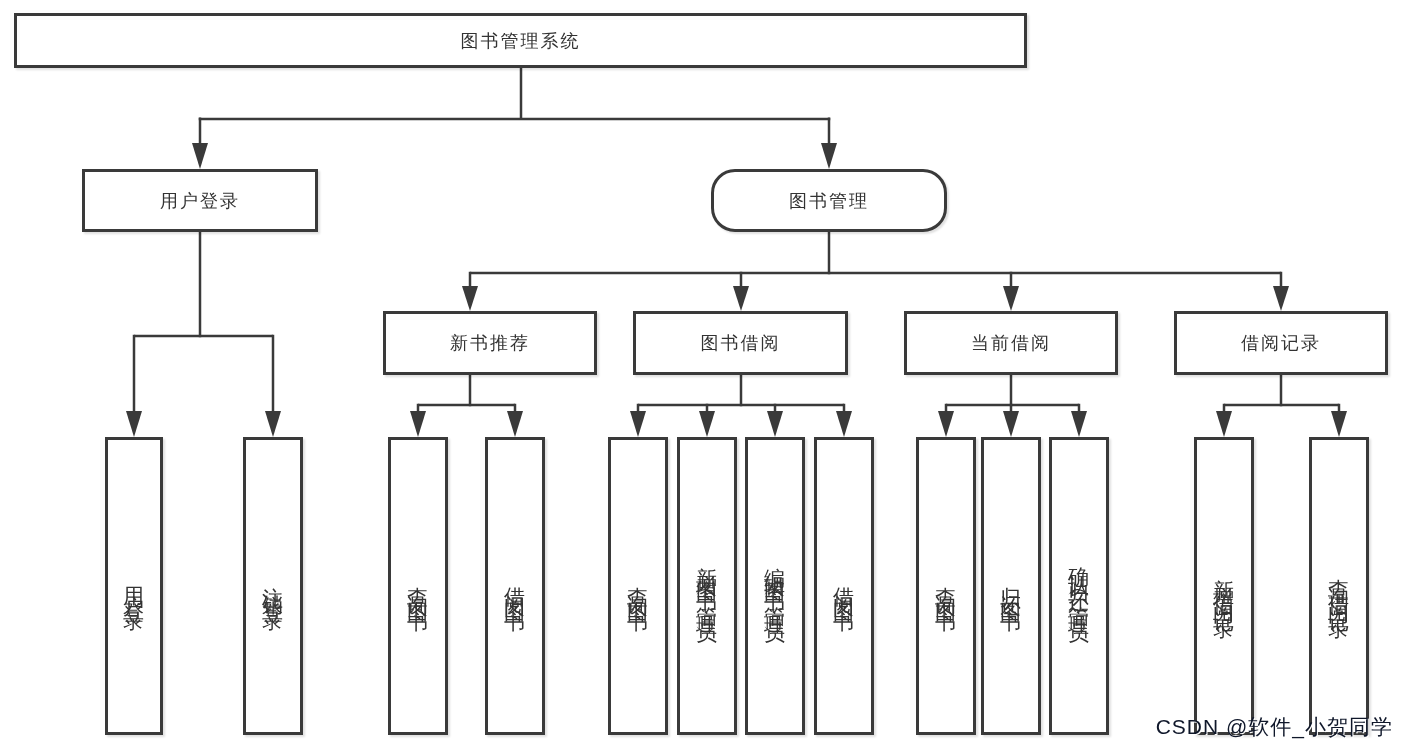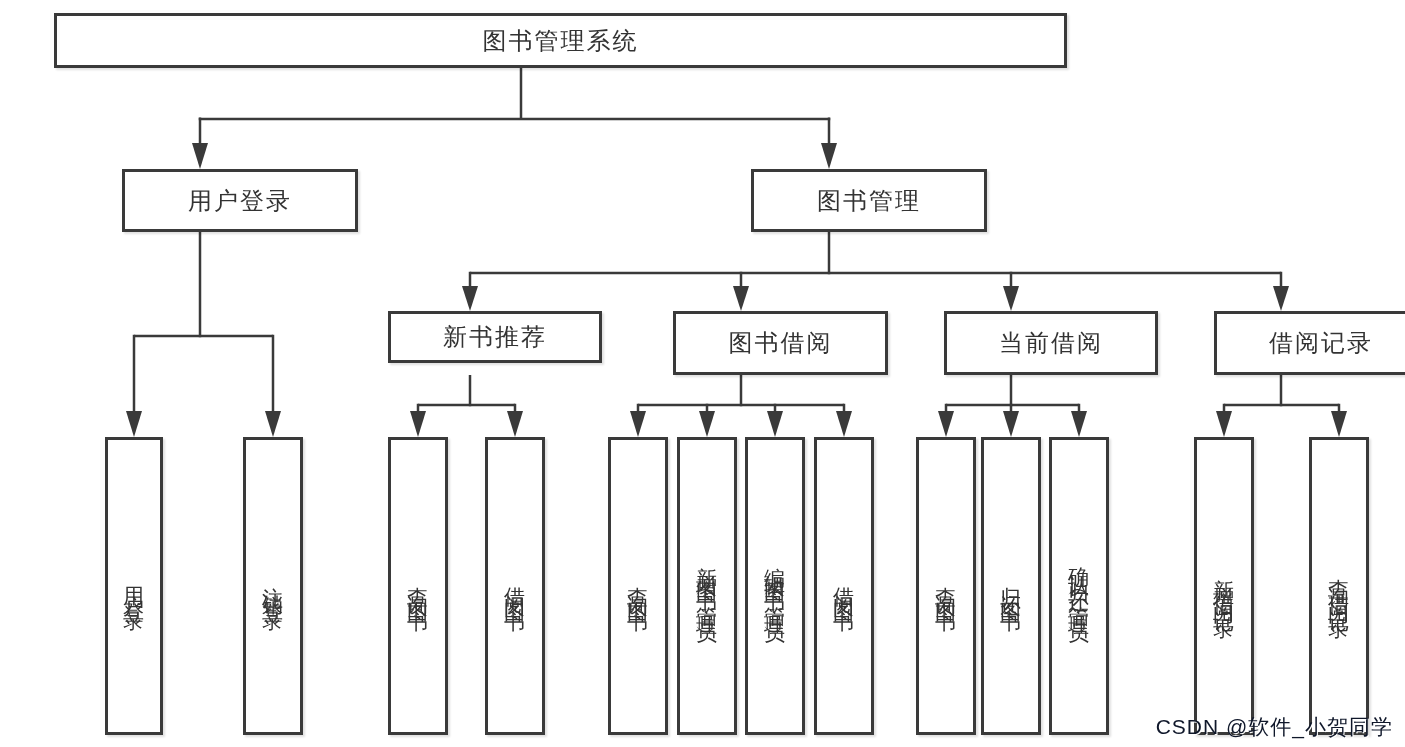--- a/index.html
+++ b/index.html
@@ -21,24 +21,23 @@
     box-sizing: border-box;
     border: 3px solid #3a3a3a;
     background: #ffffff;
     color: #333333;
     display: flex;
     align-items: center;
     justify-content: center;
     box-shadow: 2px 2px 2px rgba(0,0,0,0.12);
   }
   .box.h {
-    font-size: 24px;
+    font-size: 18px;
     letter-spacing: 2px;
     white-space: nowrap;
-    margin-left: 40px;
   }
   .box.v {
     writing-mode: vertical-rl;
     text-orientation: mixed;
     font-size: 21px;
     letter-spacing: 8px;
     line-height: 1;
     white-space: nowrap;
   }
   .watermark {
@@ -122,23 +121,23 @@
       <polygon points="1003,411 1019,411 1011,437"></polygon>
       <polygon points="1071,411 1087,411 1079,437"></polygon>
       <polygon points="1216,411 1232,411 1224,437"></polygon>
       <polygon points="1331,411 1347,411 1339,437"></polygon>
     </g>
   </svg>
 
   <div class="box h" style="left:14px; top:13px; width:1013px; height:55px;">图书管理系统</div>
 
   <div class="box h" style="left:82px; top:169px; width:236px; height:63px;">用户登录</div>
-  <div class="box h" style="left:711px; top:169px; width:236px; height:63px;">图书管理</div>
+  <div class="box h" style="left:711px; top:169px; width:236px; height:63px;border-radius:24px;">图书管理</div>
 
-  <div class="box h" style="left:348px; top:311px; width:214px; height:52px;text-align:right;">新书推荐</div>
+  <div class="box h" style="left:383px; top:311px; width:214px; height:64px;text-align:right;">新书推荐</div>
   <div class="box h" style="left:633px; top:311px; width:215px; height:64px;">图书借阅</div>
   <div class="box h" style="left:904px; top:311px; width:214px; height:64px;">当前借阅</div>
   <div class="box h" style="left:1174px; top:311px; width:214px; height:64px;">借阅记录</div>
 
   <div class="box v" style="left:105px; top:437px; width:58px; height:298px;">用户登录</div>
   <div class="box v" style="left:243px; top:437px; width:60px; height:298px;">注销登录</div>
 
   <div class="box v" style="left:388px; top:437px; width:60px; height:298px;">查询图书</div>
   <div class="box v" style="left:485px; top:437px; width:60px; height:298px;">借阅图书</div>
 

